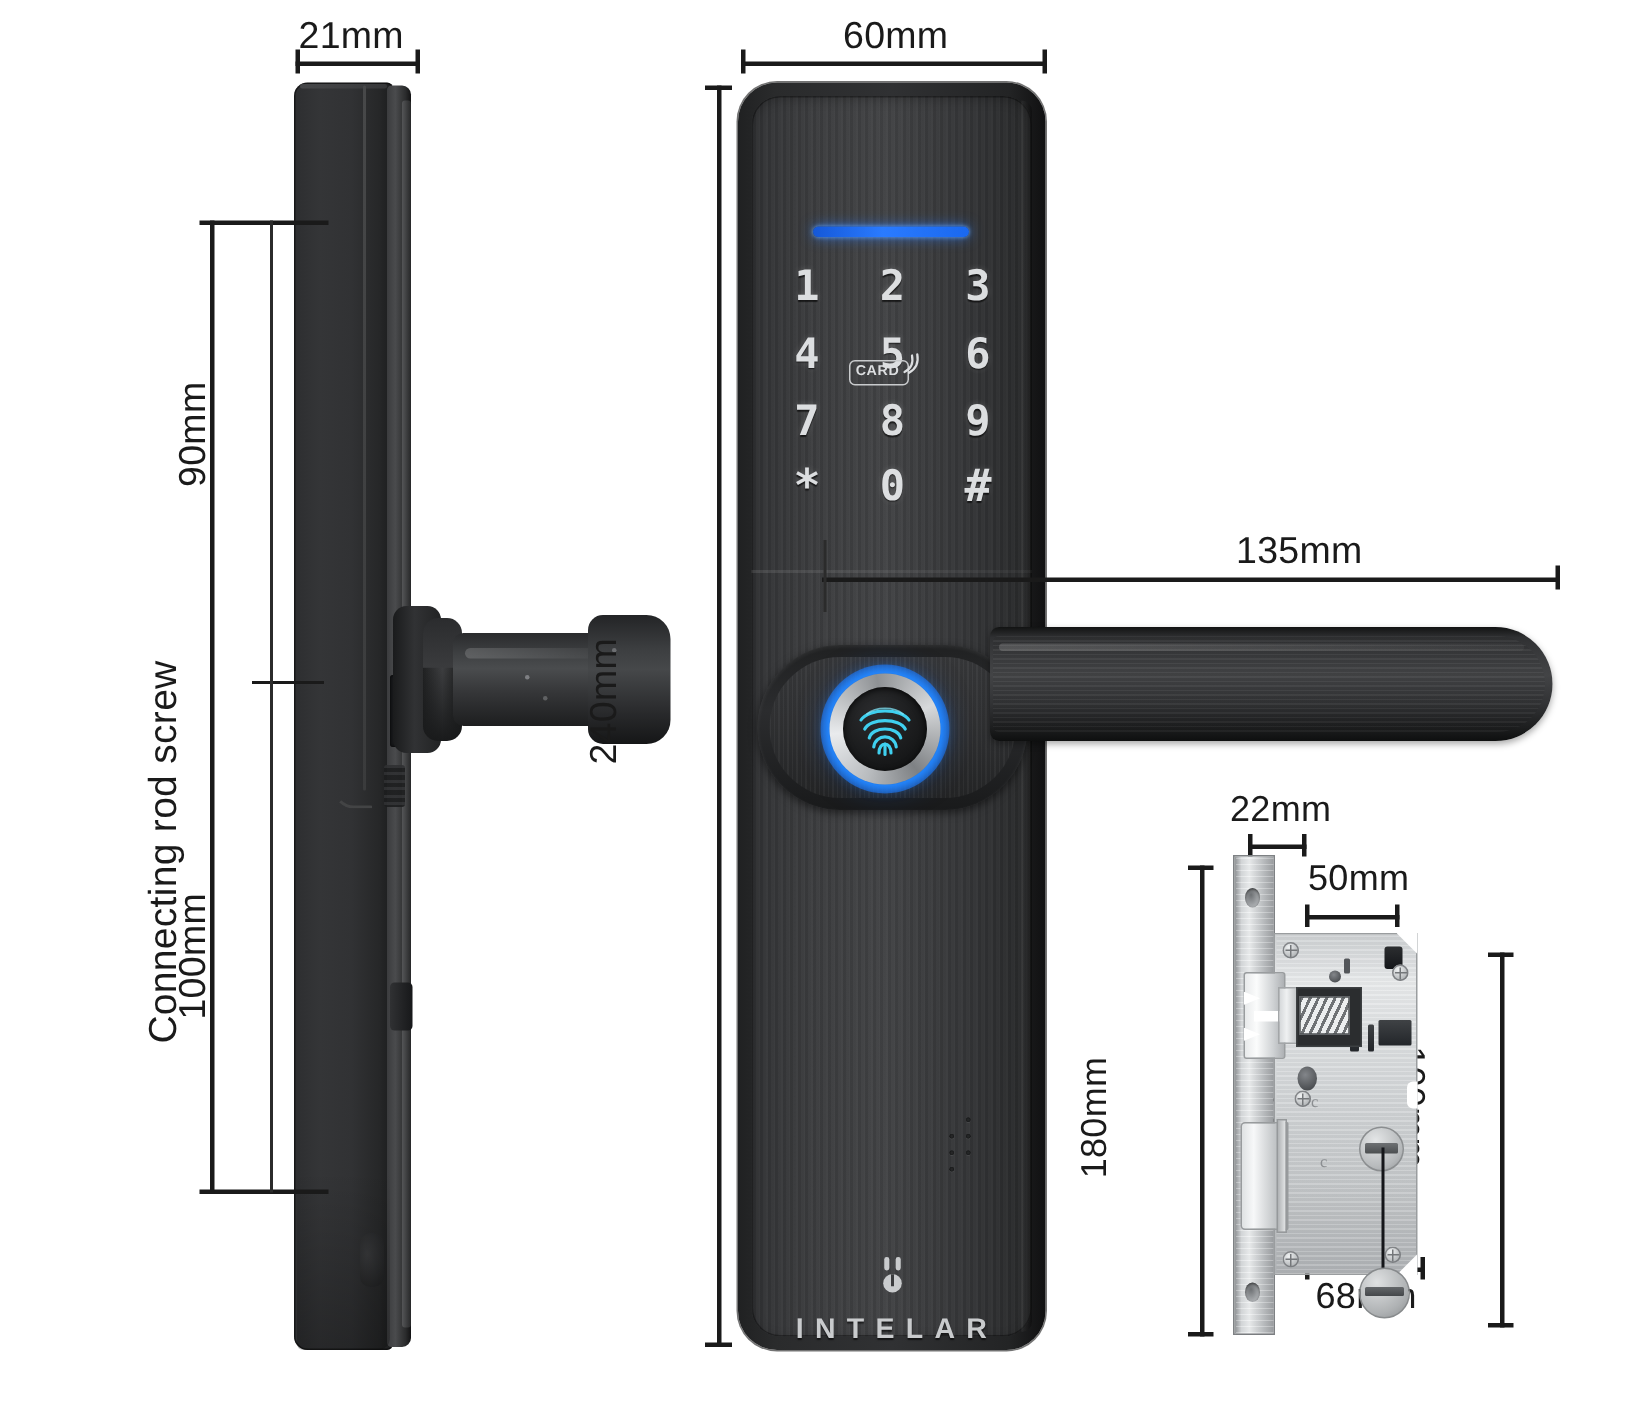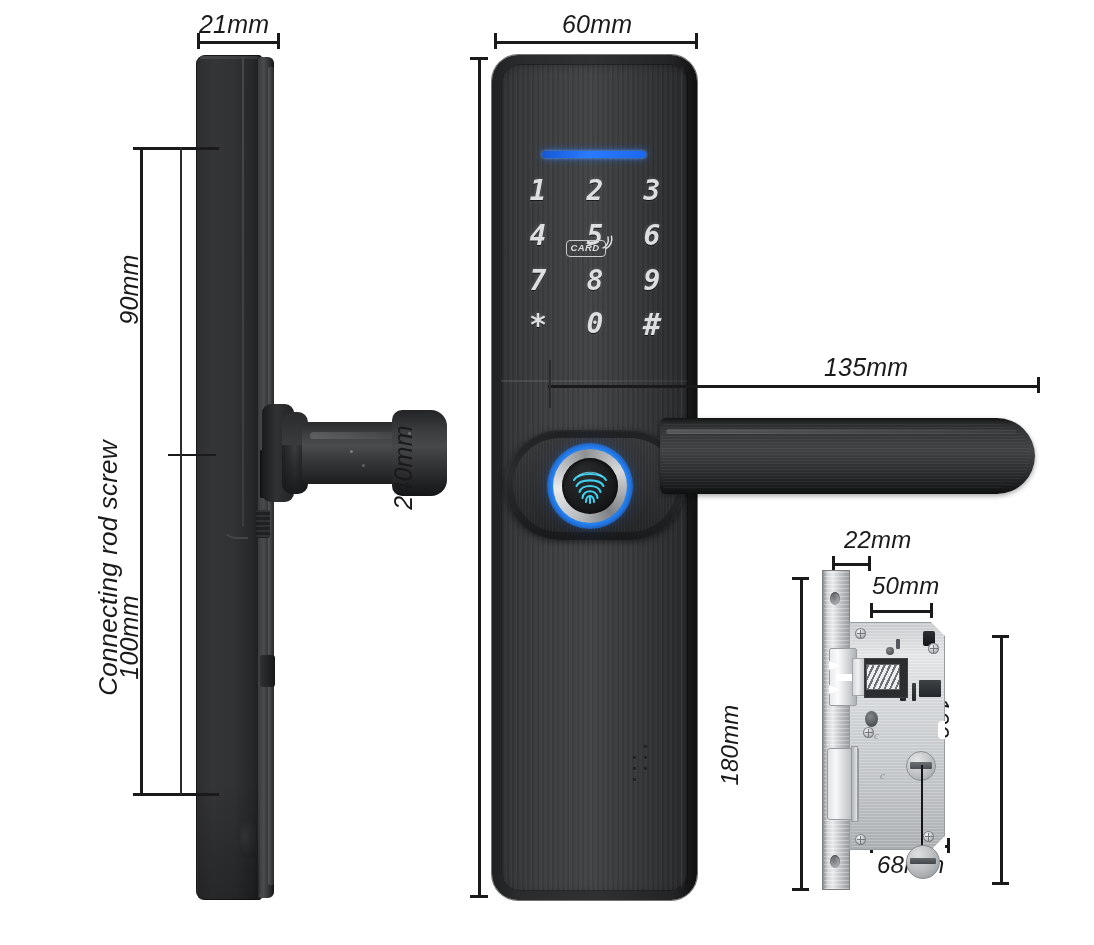--- a/index.html
+++ b/index.html
@@ -1,19 +1,19 @@
 <!DOCTYPE html>
 <html><head>
 <meta charset="utf-8">
 <title>Smart Lock Dimension Diagram</title>
 <style>
   html,body{margin:0;padding:0;background:#ffffff;}
   body{width:1094px;height:945px;position:relative;overflow:hidden;
        font-family:"Liberation Sans",sans-serif;color:#1c1c1c;}
-  .stage{position:absolute;left:0;top:0;width:939px;height:945px;font-style:italic;}
+  .stage{position:absolute;left:0;top:0;width:939px;height:945px;}
 
   
   .dimlabel{position:absolute;font-size:25px;letter-spacing:.2px;color:#1a1a1a;
             white-space:nowrap;line-height:1;}
   .dimlabel.sm{font-size:24px;}
   .dimlabel.vert{transform-origin:50% 50%;transform:rotate(-90deg);}
   .dimlabel.vert-cw{transform-origin:50% 50%;transform:rotate(90deg);}
   .hline{position:absolute;height:3px;background:#1a1a1a;}
   .vline{position:absolute;width:3px;background:#1a1a1a;}
   .thinv{position:absolute;width:2px;background:#2b2b2b;}
@@ -318,34 +318,43 @@
 
     <div id="speaker">
       <div class="sp-dot" style="left:14px;top:0px;"></div>
       <div class="sp-dot" style="left:3px;top:11px;"></div>
       <div class="sp-dot" style="left:14px;top:11px;"></div>
       <div class="sp-dot" style="left:3px;top:22px;"></div>
       <div class="sp-dot" style="left:14px;top:22px;"></div>
       <div class="sp-dot" style="left:3px;top:33px;"></div>
     </div>
 
+    <div id="brand">
+      <svg class="brand-logo" viewBox="0 0 22 28">
+        <rect x="5.5" y="1" width="3.4" height="9" rx="1.6" fill="#c9cbcd"></rect>
+        <rect x="13.1" y="1" width="3.4" height="9" rx="1.6" fill="#c9cbcd"></rect>
+        <circle cx="11" cy="18.5" r="6.2" fill="#c9cbcd"></circle>
+        <rect x="10" y="12.5" width="2" height="8" fill="#3a3b3d"></rect>
+      </svg>
+      <div class="brand-name">INTELAR</div>
+    </div>
   </div>
 
   <div class="dimlabel" style="left:824px;top:355px;">135mm</div>
   <div class="hline" style="left:548px;top:385px;width:492px;"></div>
   <div class="tickv" style="left:1037px;top:377px;height:16px;"></div>
   <div class="thinv" style="left:549px;top:360px;height:48px;"></div>
 
   <div id="handle">
     <div class="handle-bar"></div>
     <div class="handle-tex"></div>
     <div class="handle-hl"></div>
   </div>
 
-  <div class="dimlabel sm" style="left:820px;top:528px;margin-left:24px;">22mm</div>
+  <div class="dimlabel sm" style="left:820px;top:528px;">22mm</div>
   <div class="hline" style="left:833px;top:563px;width:38px;"></div>
   <div class="tickv" style="left:832px;top:556px;height:15px;"></div>
   <div class="tickv" style="left:868px;top:556px;height:15px;"></div>
 
   <div class="dimlabel sm" style="left:872px;top:574px;">50mm</div>
   <div class="hline" style="left:871px;top:610px;width:62px;"></div>
   <div class="tickv" style="left:870px;top:603px;height:15px;"></div>
   <div class="tickv" style="left:930px;top:603px;height:15px;"></div>
 
   <div class="vline" style="left:800px;top:577px;height:314px;"></div>

